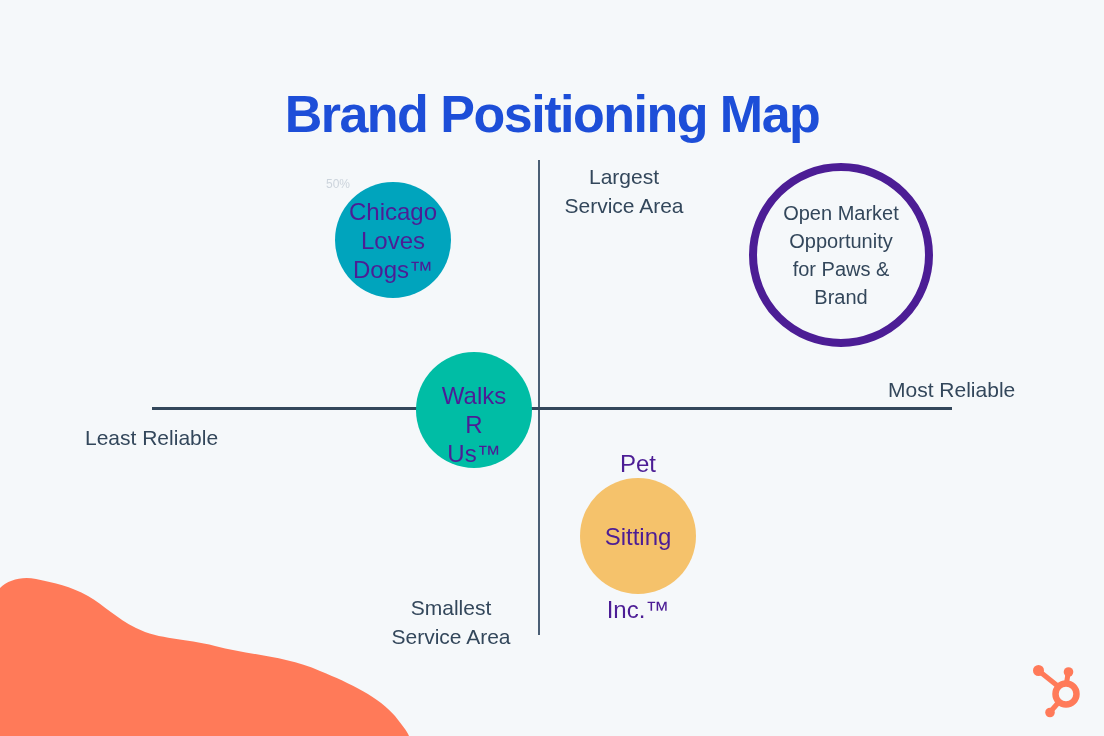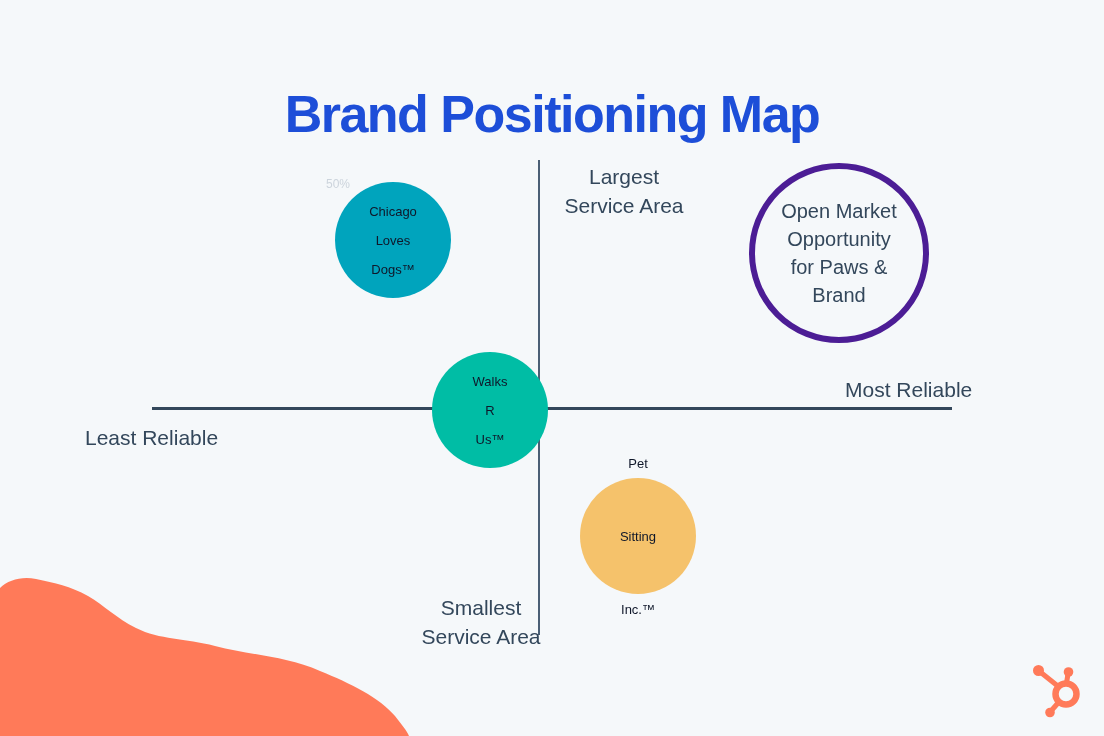--- a/index.html
+++ b/index.html
@@ -46,46 +46,46 @@
   }
 
   
   .axis-label {
     position: absolute;
     font-size: 21px;
     line-height: 29px;
     color: #33475b;
   }
   .label-top    { left: 553px; top: 154px; width: 142px; text-align: center; margin-top: 8px; }
-  .label-bottom { left: 410px; top: 593px; width: 142px; text-align: center; }
+  .label-bottom { left: 380px; top: 593px; width: 142px; text-align: center; }
   .label-left   { left: 85px;  top: 423px; }
-  .label-right  { left: 845px; top: 375px; }
+  .label-right  { left: 888px; top: 375px; }
 
   
   .bubble {
     position: absolute;
     border-radius: 50%;
     display: flex;
     flex-direction: column;
     align-items: center;
     justify-content: center;
     text-align: center;
-    color: #0f172a;
-    font-size: 13px;
+    color: #4c1d95;
+    font-size: 24px;
     line-height: 29px;
     font-weight: normal;
   }
   .bubble-chicago { left: 335px; top: 182px; width: 116px; height: 116px; background: #00a4bd; }
-  .bubble-walks   { left: 432px; top: 352px; width: 116px; height: 116px; background: #00bda5; }
+  .bubble-walks   { left: 416px; top: 352px; width: 116px; height: 116px; background: #00bda5; justify-content: flex-end; }
   .bubble-pet     { left: 580px; top: 478px; width: 116px; height: 116px; background: #f5c26b; gap: 44px; }
   .bubble-open {
     left: 749px; top: 163px;
     width: 168px; height: 168px;
     background: transparent;
-    border: 6px solid #4c1d95;
+    border: 8px solid #4c1d95;
     color: #33475b;
     font-size: 20px;
     line-height: 28px;
   }
 
   
   .watermark {
     position: absolute;
     left: 326px;
     top: 177px;

